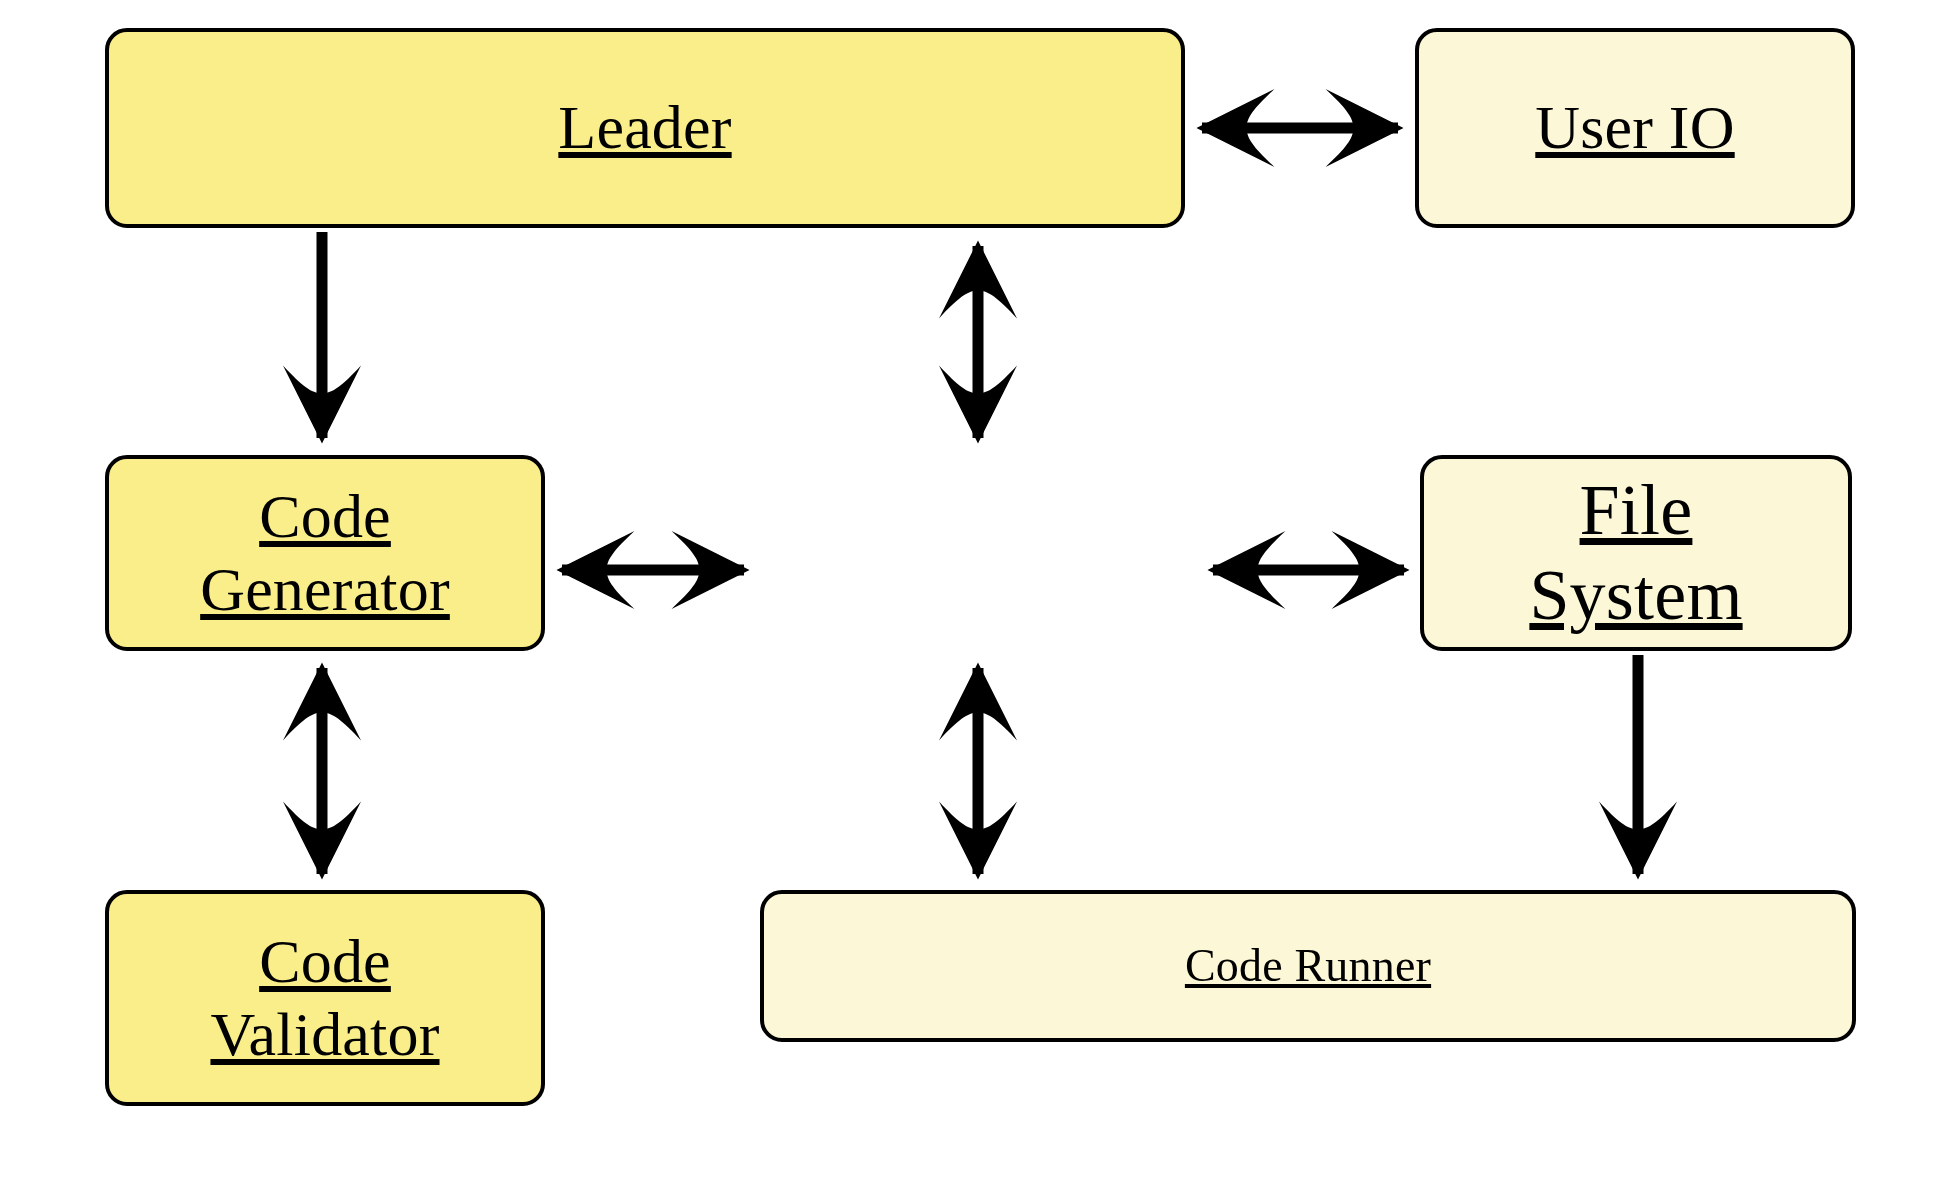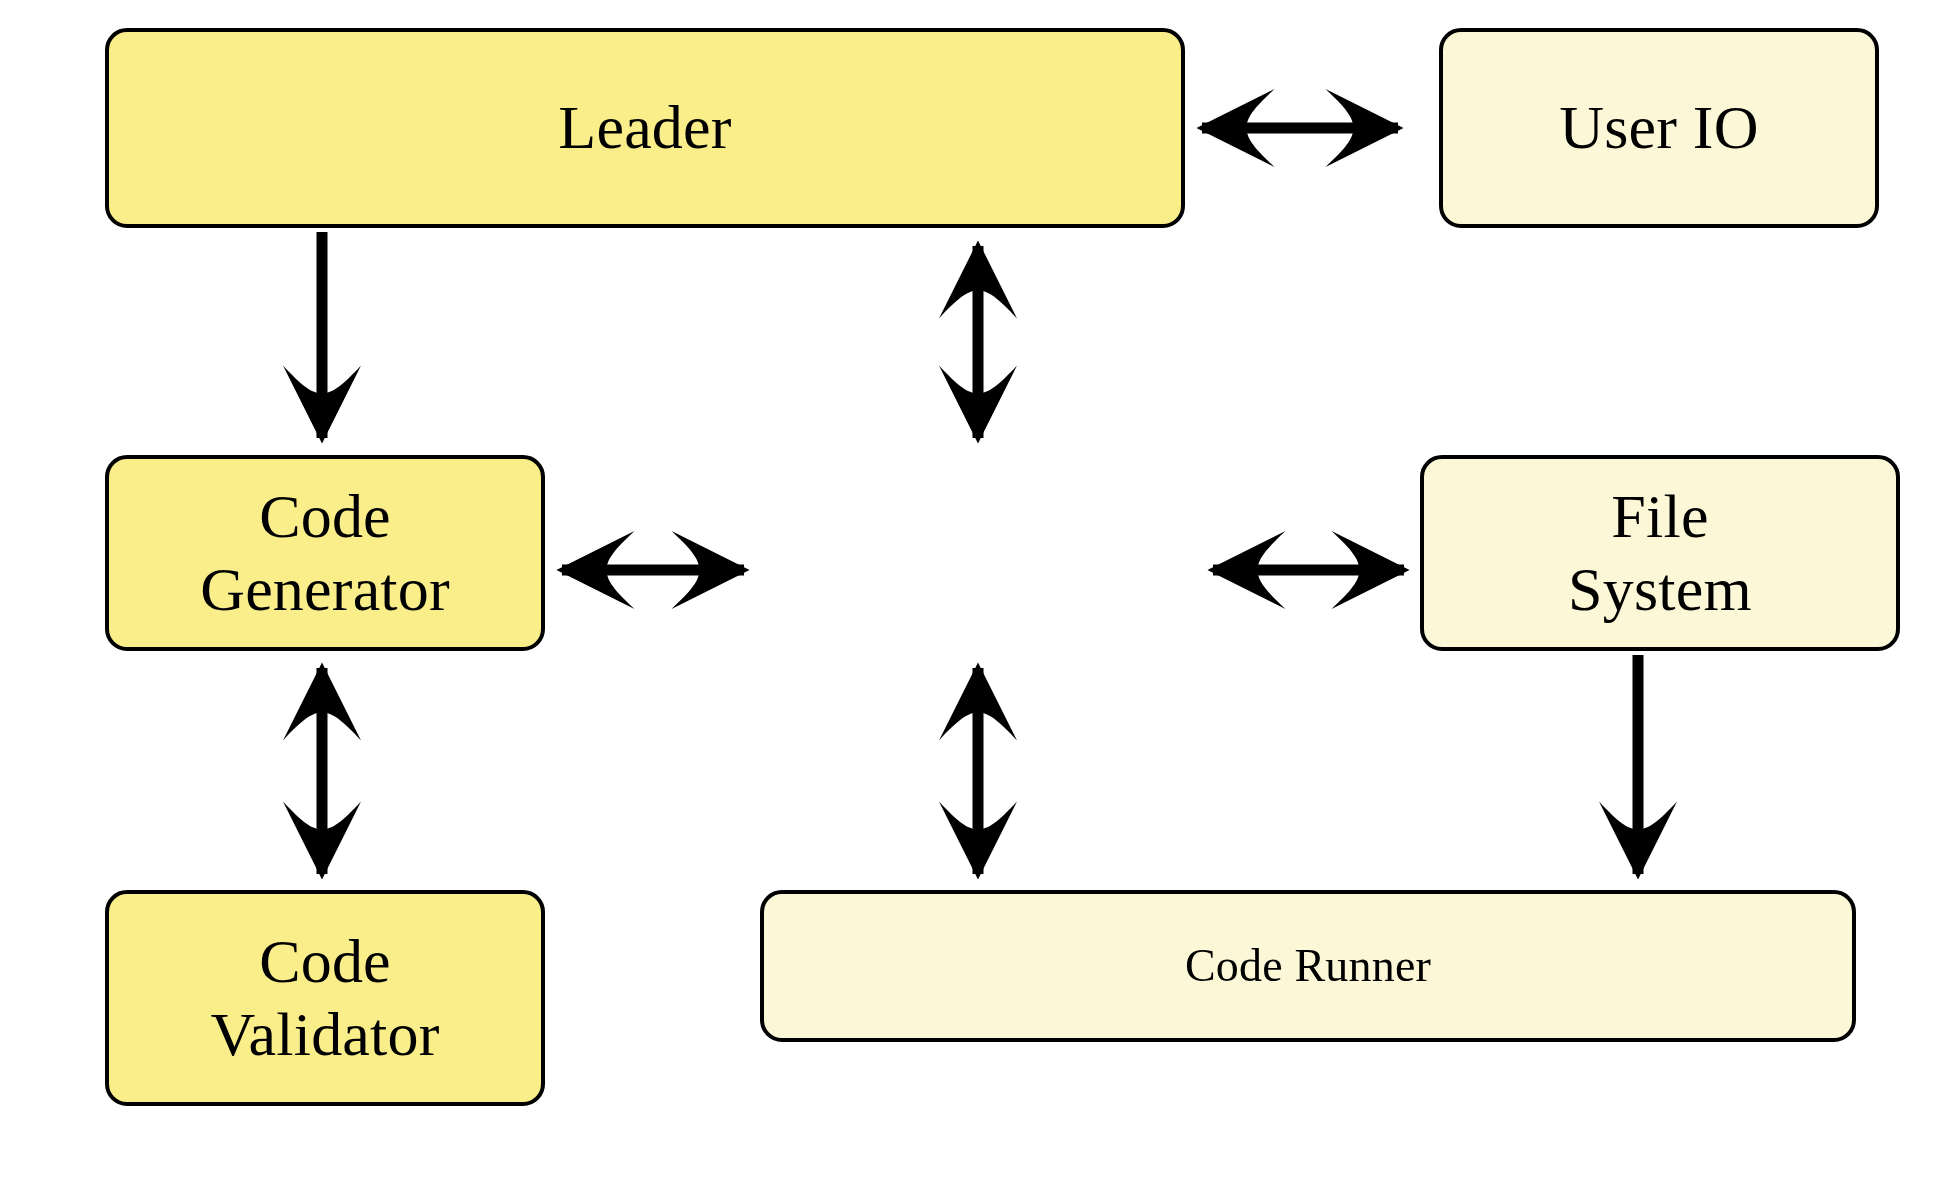--- a/index.html
+++ b/index.html
@@ -41,20 +41,21 @@
     border: 4px solid #000000;
     border-radius: 22px;
     display: flex;
     align-items: center;
     justify-content: center;
     text-align: center;
     z-index: 2;
     color: #000000;
     line-height: 1.18;
     letter-spacing: 0.2px;
+    text-decoration: underline;
   }
 
   .node-label {
     display: block;
     white-space: pre-line;
     font-weight: 400;
   }
 
   
   .fill-strong { background: #FAEE8A; }
@@ -71,22 +72,22 @@
   }
   #node-code-generator {
     left: 105px;  top: 455px;  width: 440px;  height: 196px;
     font-size: 62px;
   }
   #node-data-manager {
     left: 760px;  top: 455px;  width: 436px;  height: 196px;
     font-size: 62px;
   }
   #node-file-system {
-    left: 1420px; top: 455px;  width: 480px;  height: 196px;
-    font-size: 62px;
+    left: 1420px; top: 455px;  width: 432px;  height: 196px;
+    font-size: 72px;
   }
   #node-code-validator {
     left: 105px;  top: 890px;  width: 440px;  height: 216px;
     font-size: 62px;
   }
   #node-code-runner {
     left: 760px;  top: 890px;  width: 1096px; height: 152px;
     font-size: 46px;
   }
 </style>
@@ -123,21 +124,21 @@
       <line x1="978" y1="668" x2="978" y2="874" marker-start="url(#stealth-start)" marker-end="url(#stealth-end)"></line>
 
       <line x1="1638" y1="655" x2="1638" y2="874" marker-end="url(#stealth-end)"></line>
     </g>
   </svg>
 
   <div class="node fill-strong" id="node-leader" style="background: rgb(250, 238, 138); border-color: rgb(0, 0, 0); color: rgb(0, 0, 0);">
     <span class="node-label">Leader</span>
   </div>
 
-  <div class="node fill-light" id="node-user-io" style="background: rgb(252, 248, 215); border-color: rgb(0, 0, 0); color: rgb(0, 0, 0); margin-left: 24px;">
+  <div class="node fill-light" id="node-user-io" style="background: rgb(252, 248, 215); border-color: rgb(0, 0, 0); color: rgb(0, 0, 0);">
     <span class="node-label">User IO</span>
   </div>
 
   <div class="node fill-strong" id="node-code-generator" style="background: rgb(250, 238, 138); border-color: rgb(0, 0, 0); color: rgb(0, 0, 0);">
     <span class="node-label">Code
 Generator</span>
   </div>
 
 
   <div class="node fill-light" id="node-file-system" style="background: rgb(252, 248, 215); border-color: rgb(0, 0, 0); color: rgb(0, 0, 0);">

